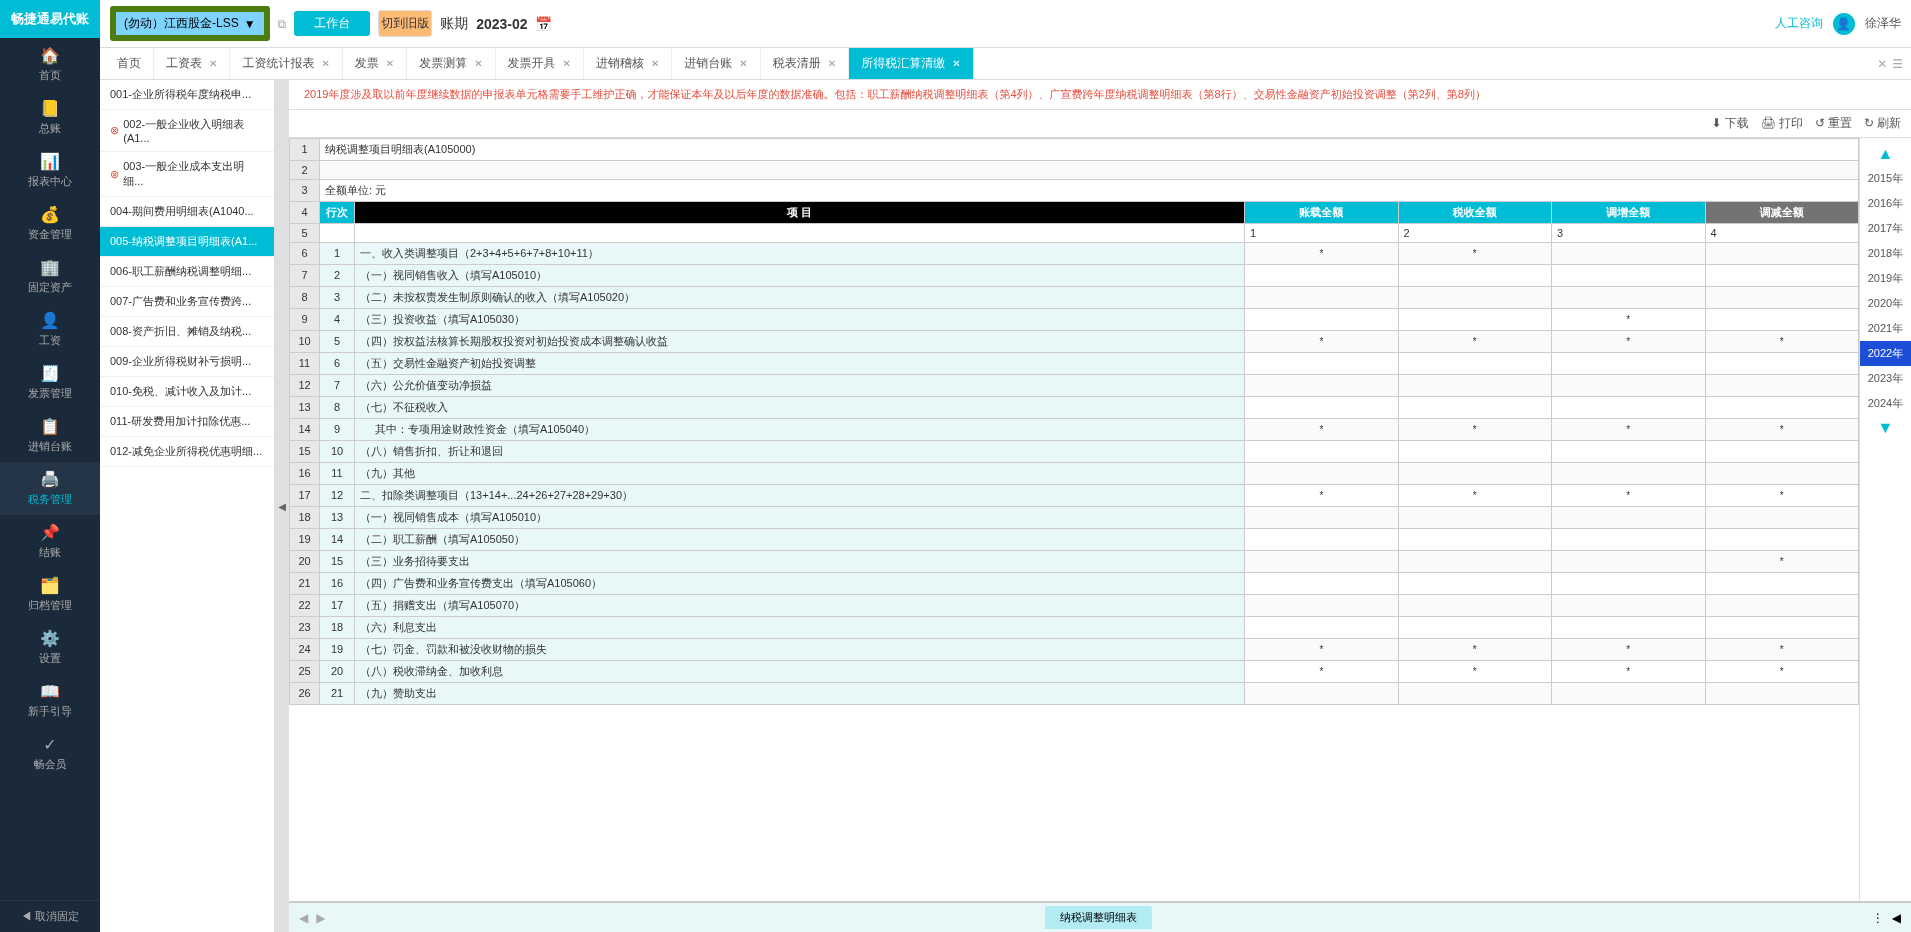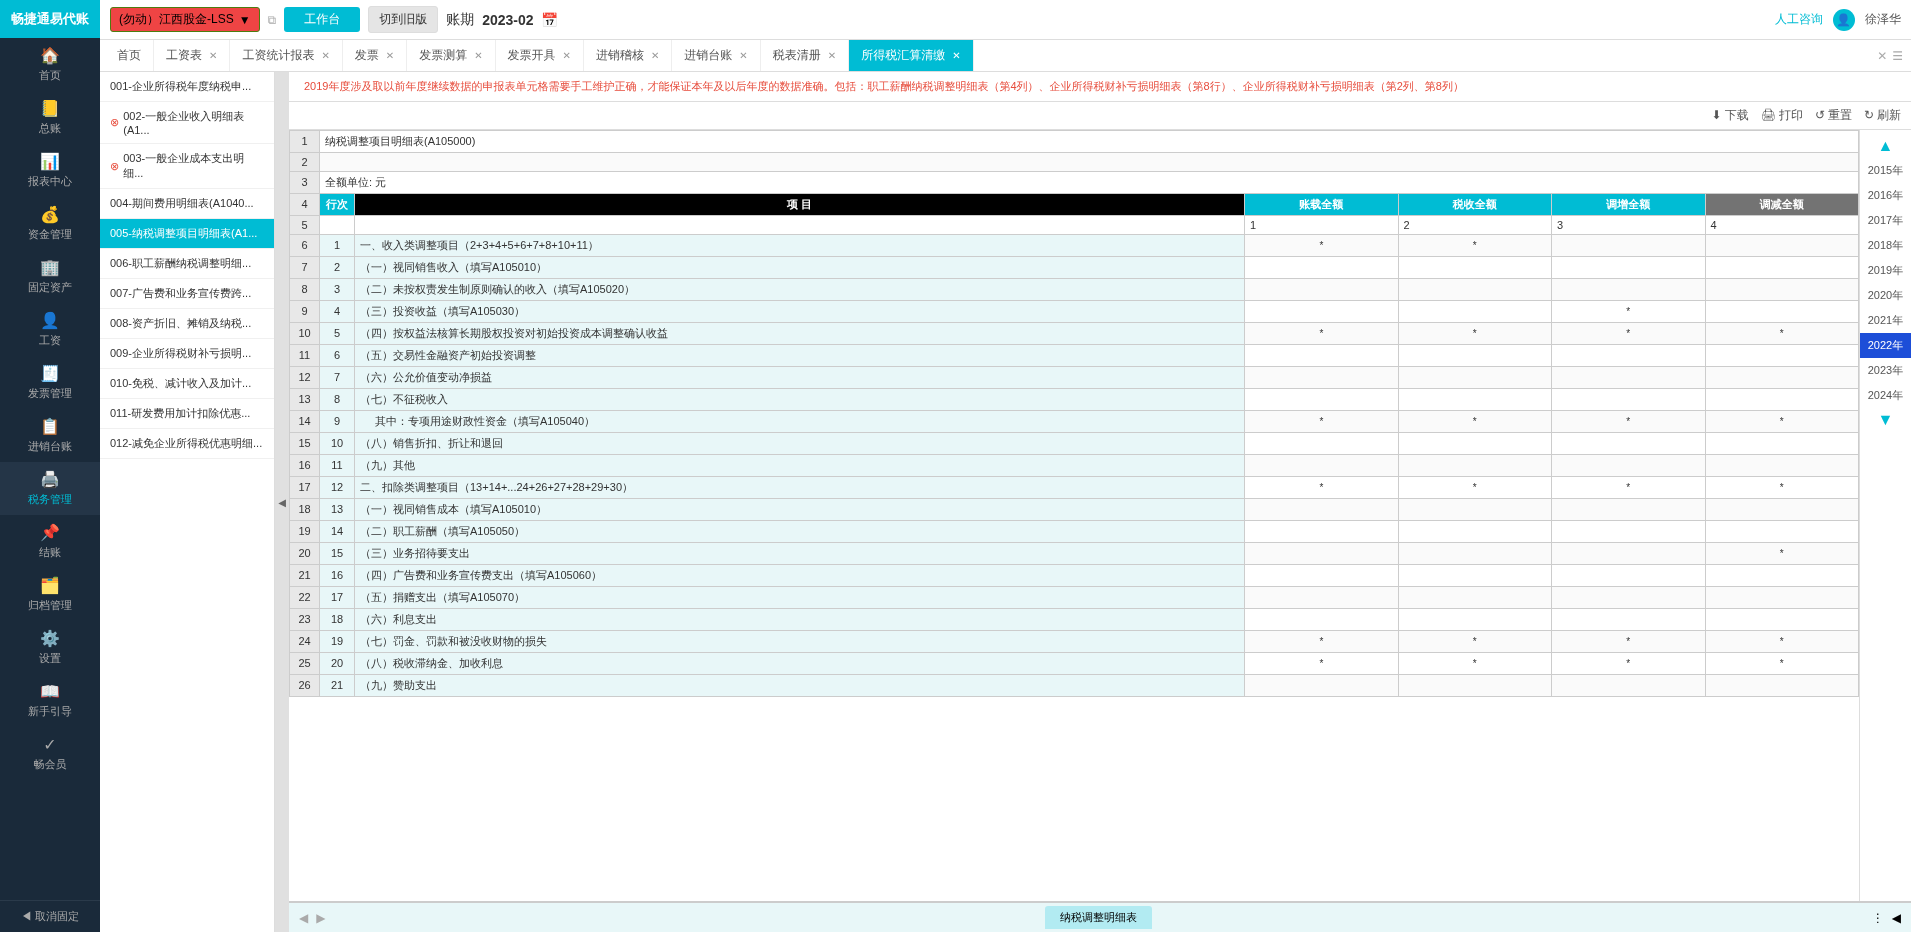--- a/index.html
+++ b/index.html
@@ -11,23 +11,23 @@
     .sidebar-item { display: flex; flex-direction: column; align-items: center; padding: 8px 5px; cursor: pointer; font-size: 11px; color: #aaa; gap: 3px; }
     .sidebar-item.active { background: #243547; color: #00bcd4; }
     .sidebar-item .icon { font-size: 16px; }
     .sidebar-footer { margin-top: auto; border-top: 1px solid #2a3a4a; padding: 8px 20px; text-align: center; font-size: 11px; color: #aaa; cursor: pointer; }
 
     
     .main-area { flex: 1; display: flex; flex-direction: column; overflow: hidden; background: #f5f5f5; }
 
     
     .top-bar { background: white; display: flex; align-items: center; padding: 6px 10px; border-bottom: 1px solid #ddd; gap: 8px; flex-shrink: 0; }
-    .company-selector { display: flex; align-items: center; gap: 5px; background: #ef4444; border: 1px solid #4d7c0f; border-radius: 3px; padding: 3px 8px; font-size: 12px; cursor: pointer; }
+    .company-selector { display: flex; align-items: center; gap: 5px; background: #7dd3fc; border: 6px solid #4d7c0f; border-radius: 3px; padding: 3px 8px; font-size: 12px; cursor: pointer; }
     .btn-workbench { background: #00bcd4; color: white; border: none; border-radius: 3px; padding: 4px 20px; cursor: pointer; font-size: 12px; }
-    .btn-old-version { background: #e5e5e5; color: #333; border: 1px solid #ddd; border-radius: 3px; padding: 4px 10px; cursor: pointer; font-size: 12px; }
+    .btn-old-version { background: #fdba74; color: #333; border: 1px solid #ddd; border-radius: 3px; padding: 4px 2px; cursor: pointer; font-size: 12px; }
     .account-period { display: flex; align-items: center; gap: 8px; font-size: 14px; color: #333; }
     .top-bar-right { margin-left: auto; display: flex; align-items: center; gap: 10px; font-size: 12px; color: #555; }
 
     
     .tab-bar { background: white; display: flex; align-items: center; border-bottom: 1px solid #ddd; flex-shrink: 0; padding-left: 5px; }
     .tab { display: flex; align-items: center; padding: 7px 12px; border-right: 1px solid #eee; cursor: pointer; font-size: 12px; color: #555; white-space: nowrap; gap: 4px; }
     .tab.active { background: #00bcd4; color: white; }
     .tab .close-x { color: #999; font-size: 10px; margin-left: 3px; }
     .tab.active .close-x { color: white; }
     .tab-bar-end { margin-left: auto; display: flex; align-items: center; gap: 5px; padding-right: 8px; }
@@ -248,21 +248,21 @@
       <div class="left-panel-item">
         <span>012-减免企业所得税优惠明细...</span>
       </div>
     </div>
 
     <div class="collapse-btn">◀</div>
 
     <div class="right-panel">
 
       <div class="warning-banner">
-        <span>2019年度涉及取以前年度继续数据的申报表单元格需要手工维护正确，才能保证本年及以后年度的数据准确。包括：职工薪酬纳税调整明细表（第4列）、企业所得税财补亏损明细表（第8行）、企业所得税财补亏损明细表（第2列、第8列）</span>
+        <span>2019年度涉及取以前年度继续数据的申报表单元格需要手工维护正确，才能保证本年及以后年度的数据准确。包括：职工薪酬纳税调整明细表（第4列）、广宣费跨年度纳税调整明细表（第8行）、交易性金融资产初始投资调整（第2列、第8列）</span>
       </div>
 
       <div class="sheet-toolbar">
         <div class="sheet-toolbar-btn">
           <span>⬇</span>
           <span>下载</span>
         </div>
         <div class="sheet-toolbar-btn">
           <span>🖨</span>
           <span>打印</span>

